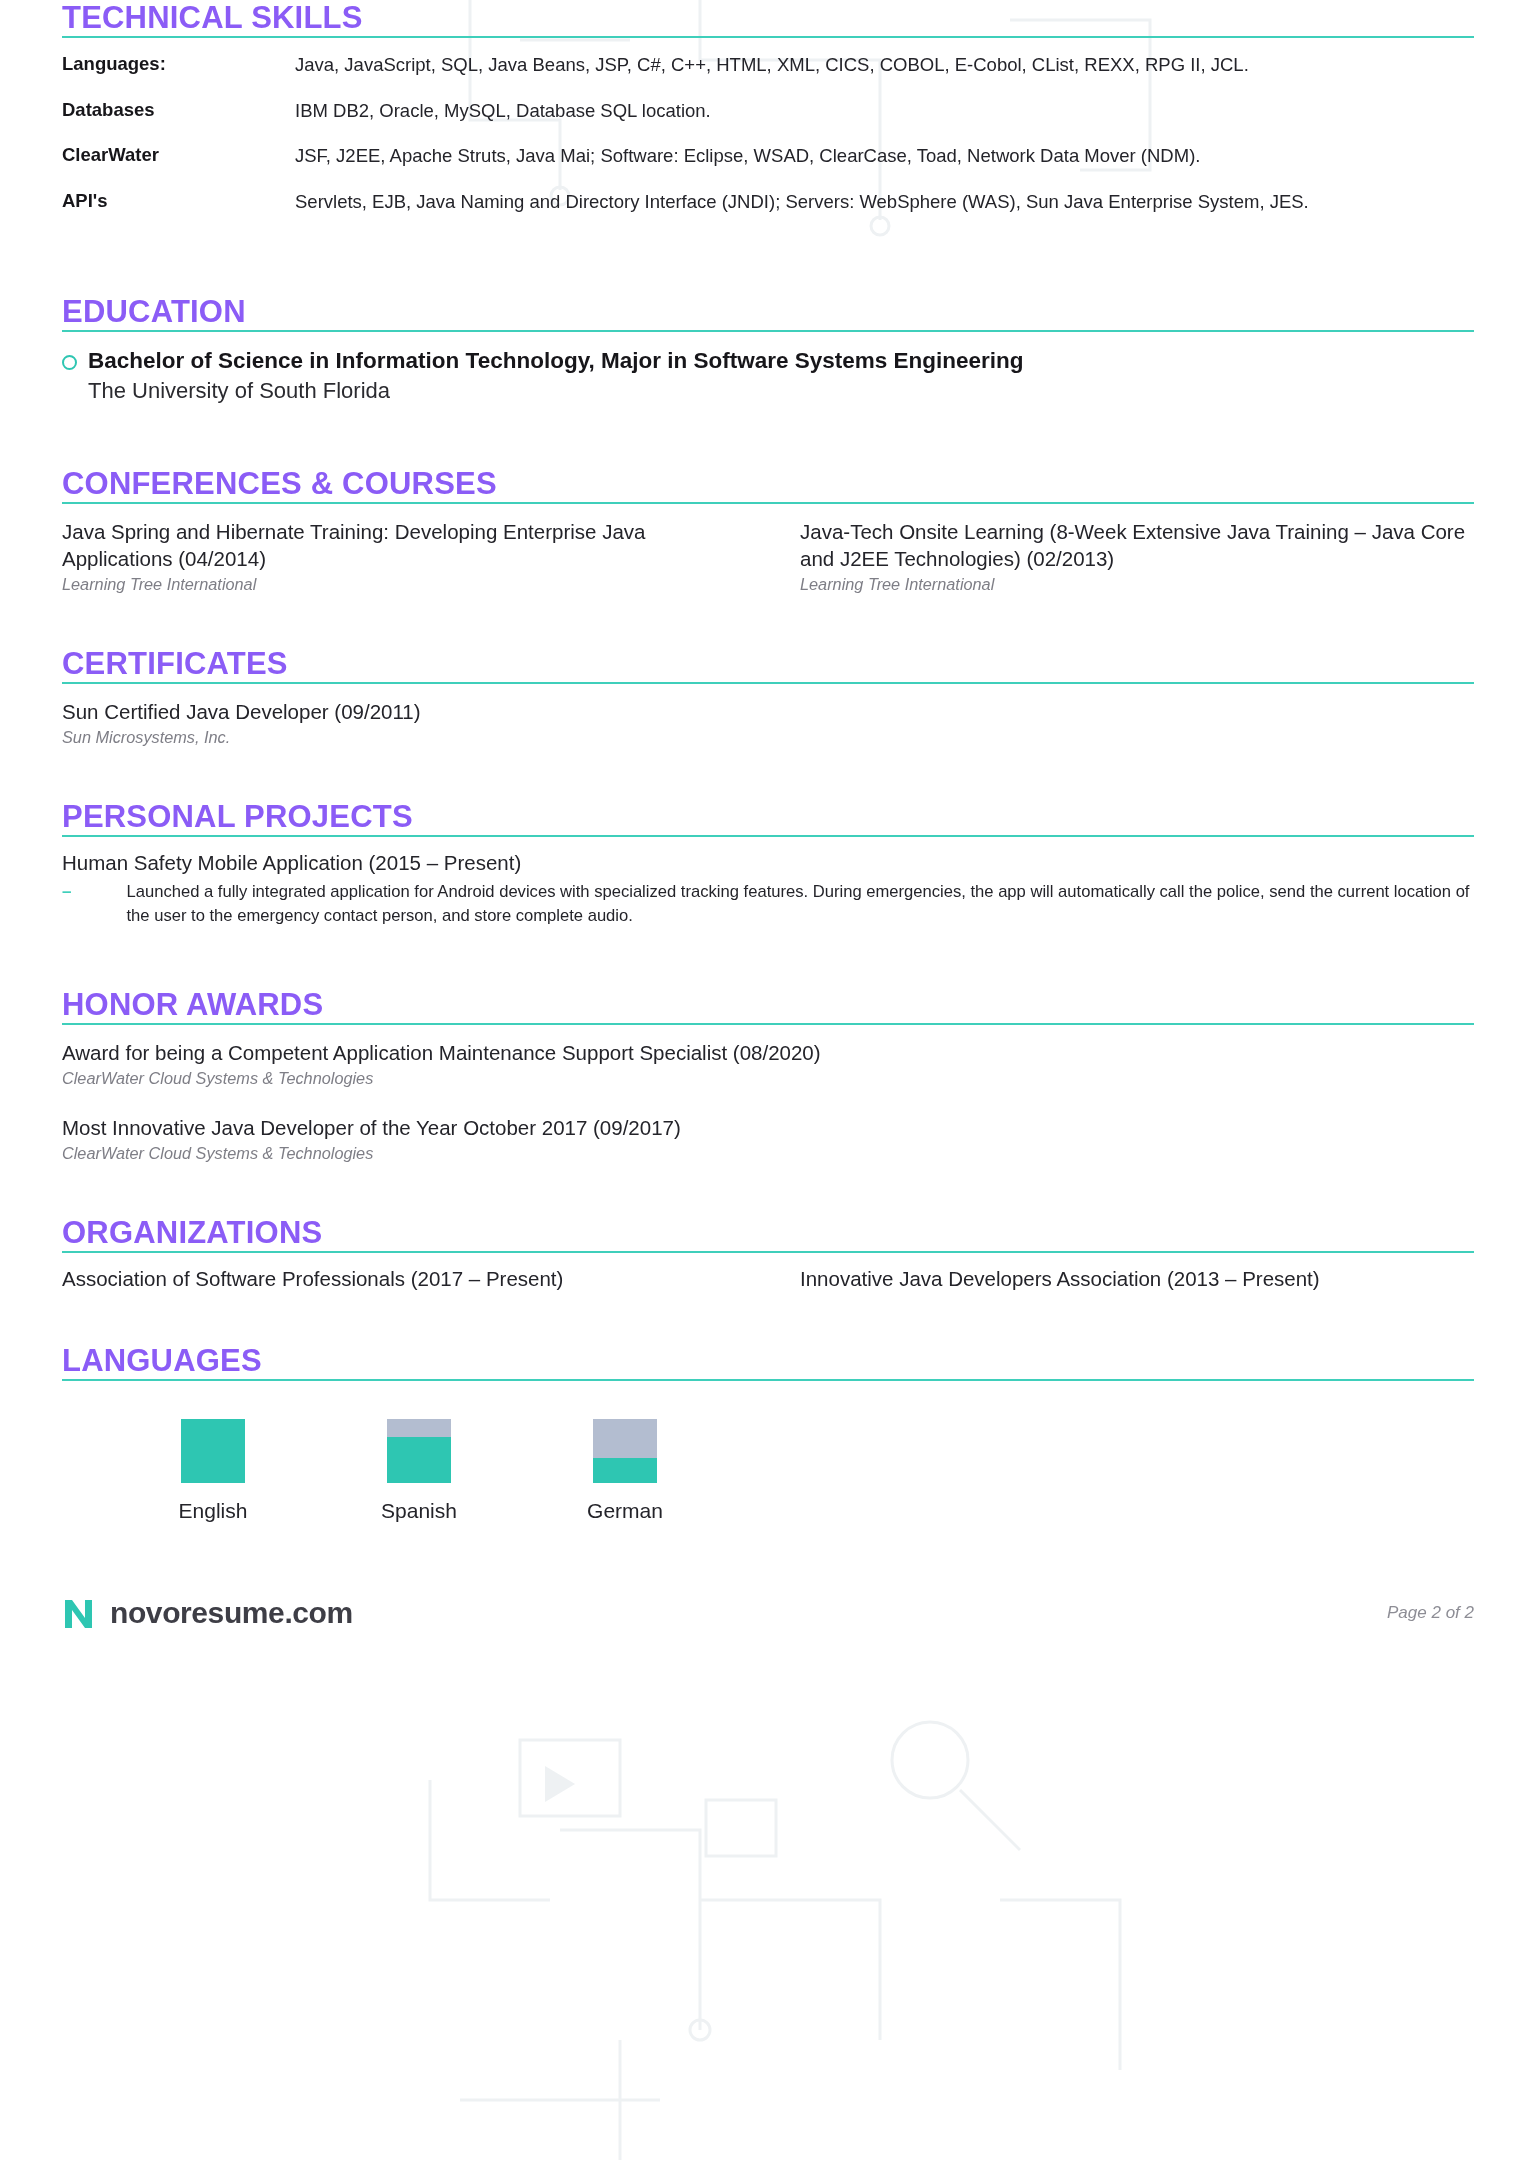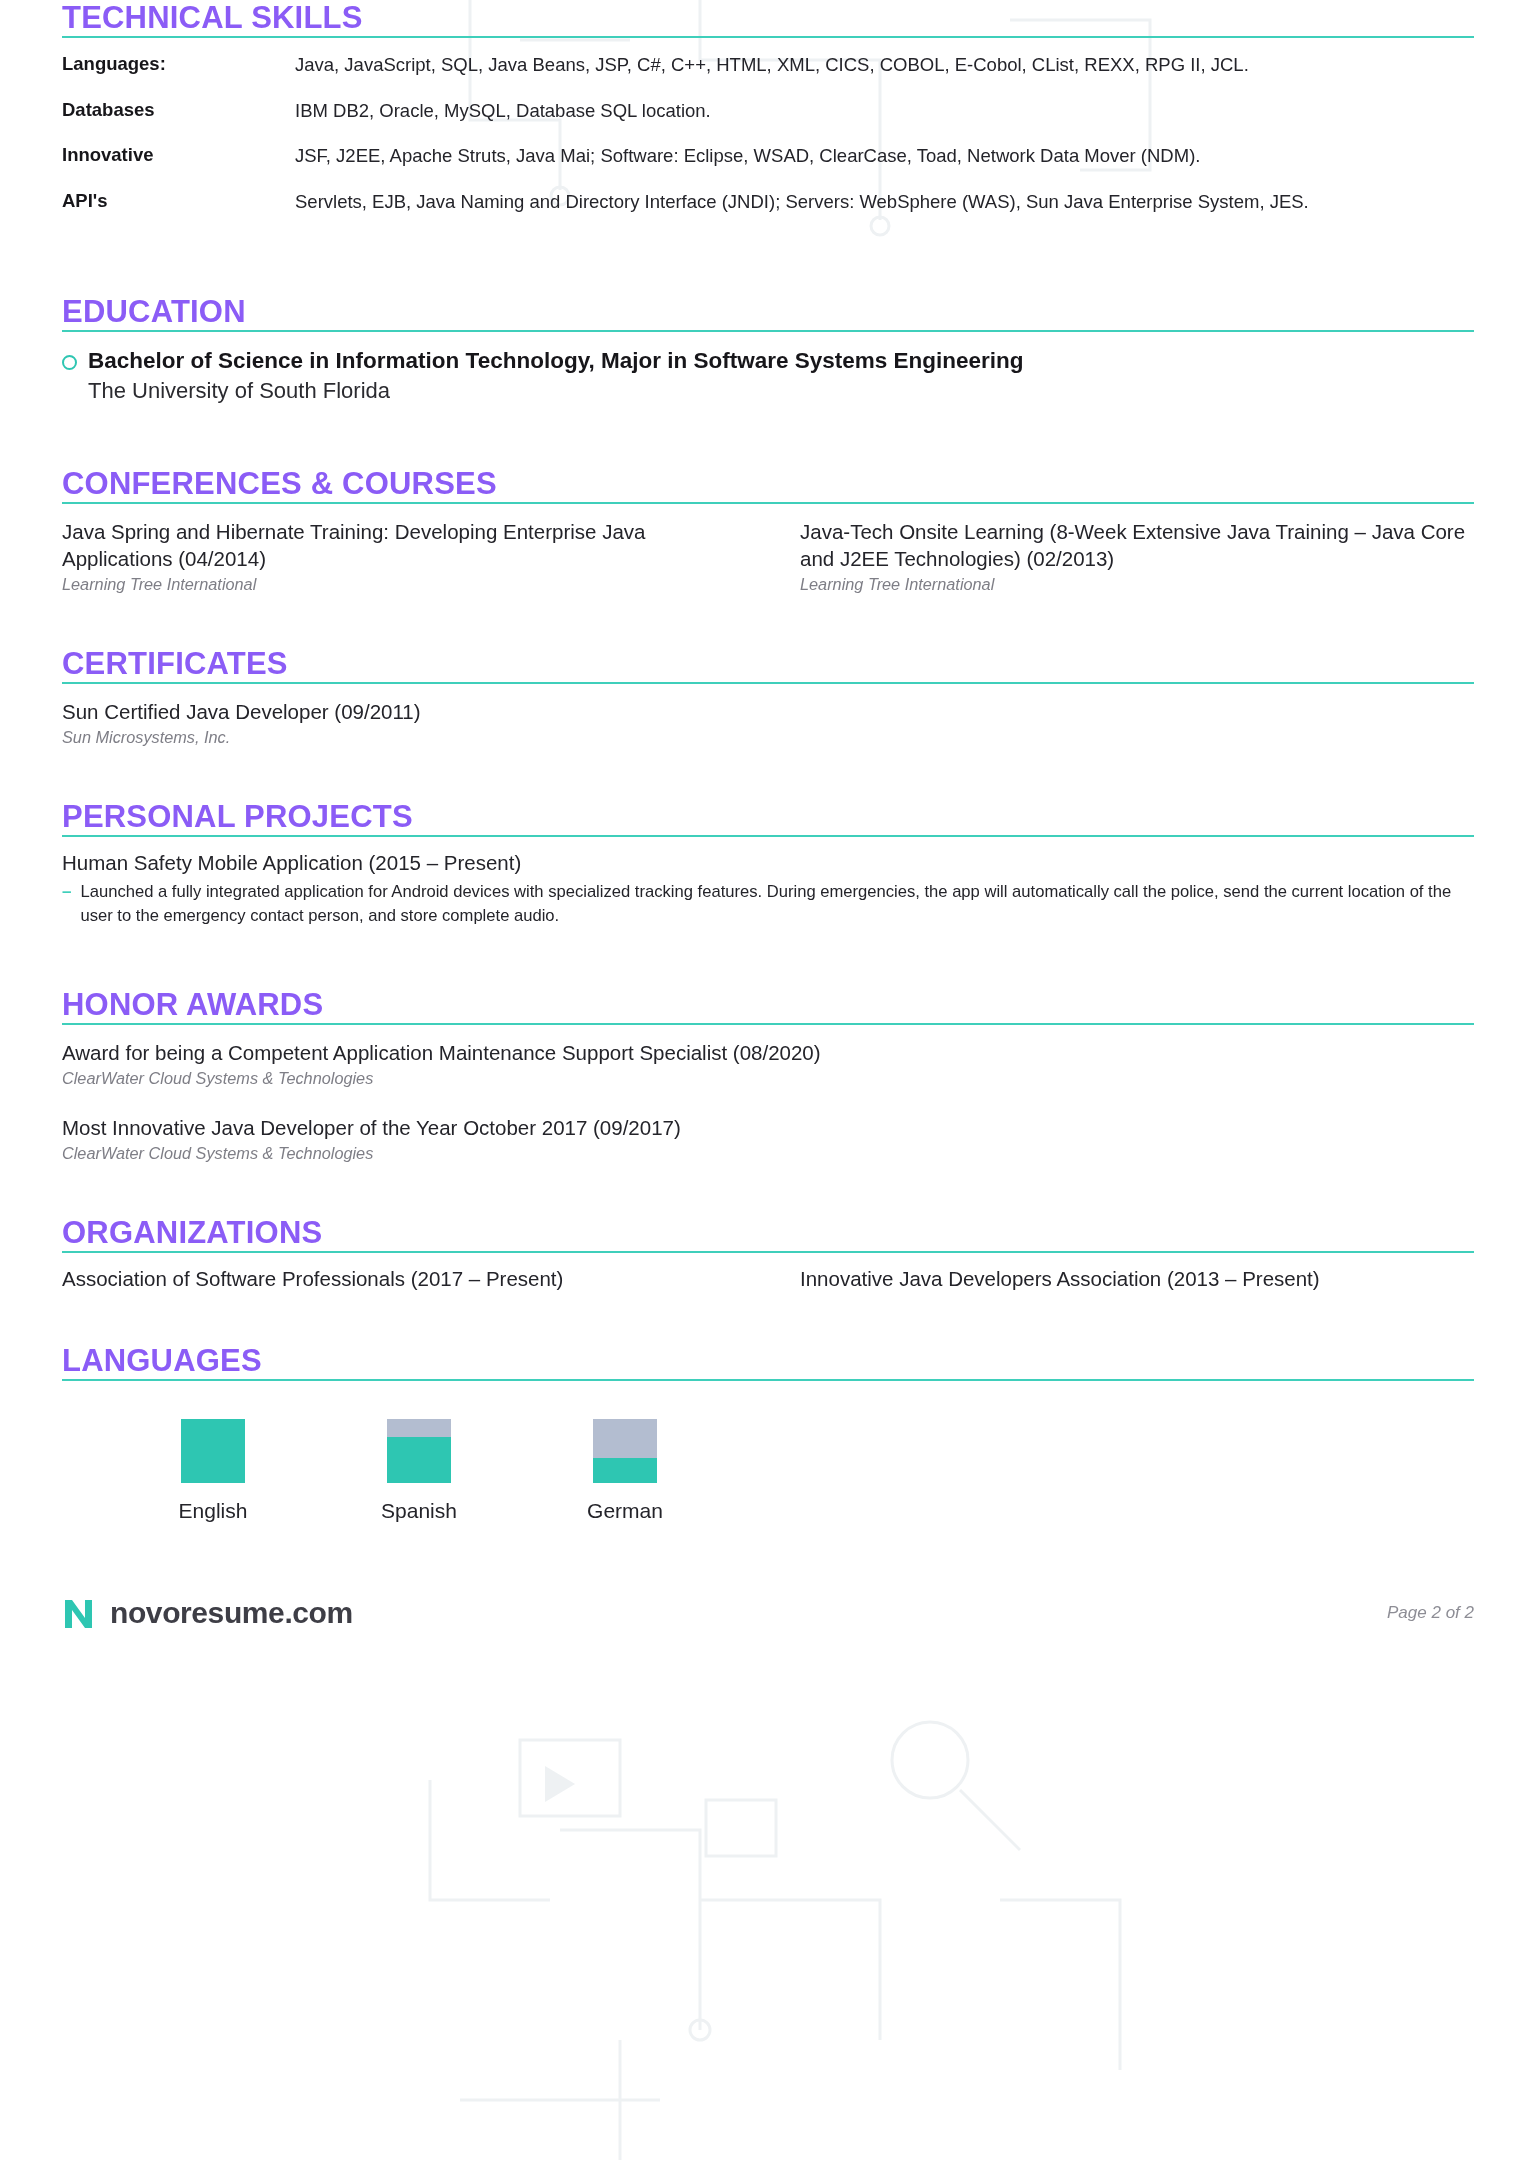--- a/index.html
+++ b/index.html
@@ -139,20 +139,21 @@
     color: #3fcfbb;
     font-size: 17px;
     line-height: 1.45;
     flex: 0 0 auto;
     font-weight: bold;
   }
   .bullet-text {
     font-size: 16.6px;
     line-height: 1.42;
     color: #24242a;
+    margin-left: 46px;
   }
 
   
   .award-block { margin-bottom: 26px; }
   .award-block:last-child { margin-bottom: 0; }
 
   
   .org-text {
     font-size: 20.5px;
     color: #24242a;
@@ -253,21 +254,21 @@
 
       <div class="skill-row">
         <div class="skill-label">Languages:</div>
         <div class="skill-value">Java, JavaScript, SQL, Java Beans, JSP, C#, C++, HTML, XML, CICS, COBOL, E-Cobol, CList, REXX, RPG II, JCL.</div>
       </div>
       <div class="skill-row">
         <div class="skill-label">Databases</div>
         <div class="skill-value">IBM DB2, Oracle, MySQL, Database SQL location.</div>
       </div>
       <div class="skill-row">
-        <div class="skill-label">Innovative</div>
+        <div class="skill-label">ClearWater</div>
         <div class="skill-value">JSF, J2EE, Apache Struts, Java Mai; Software: Eclipse, WSAD, ClearCase, Toad, Network Data Mover (NDM).</div>
       </div>
       <div class="skill-row">
         <div class="skill-label">API's</div>
         <div class="skill-value" style="max-width:1100px">Servlets, EJB, Java Naming and Directory Interface (JNDI); Servers: WebSphere (WAS), Sun Java Enterprise System, JES.</div>
       </div>
     </div>
 
     <div class="sp-60"></div>
 

